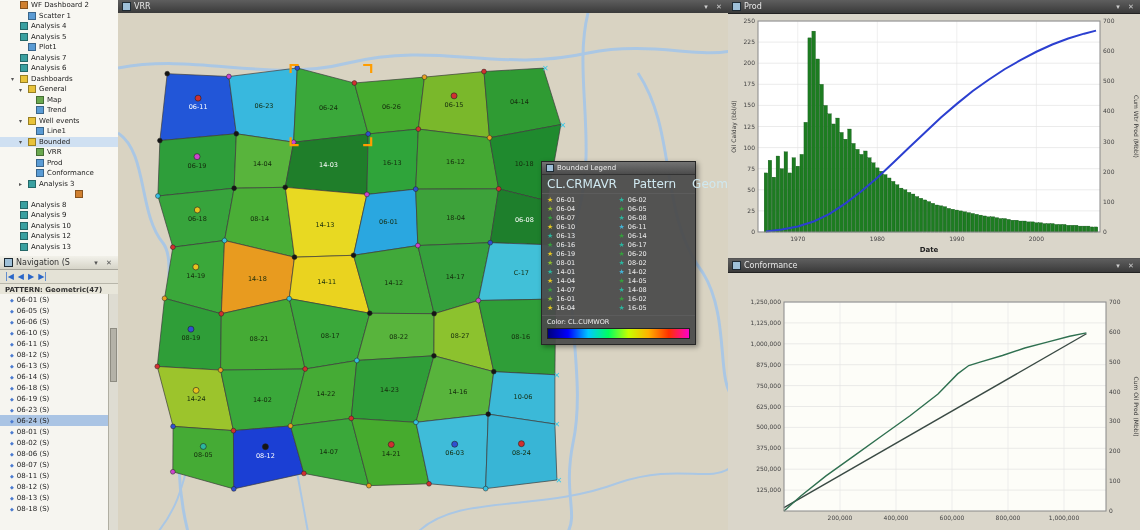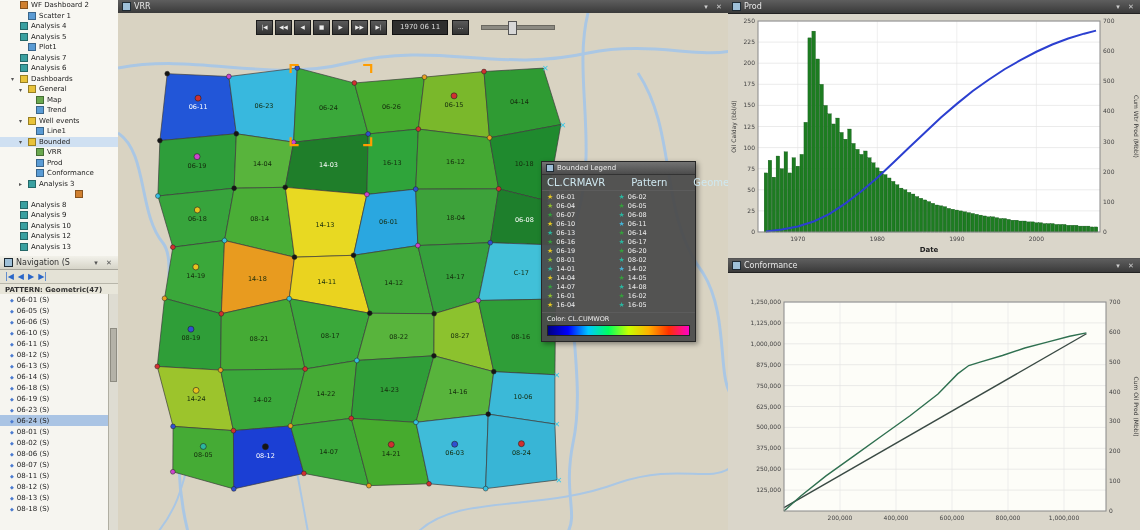--- a/index.html
+++ b/index.html
@@ -39,21 +39,21 @@
   #map-toolbar{position:absolute;left:138px;top:7px;display:flex;gap:2px;align-items:center;z-index:5;}
   .pbtn{width:15px;height:13px;background:linear-gradient(#5a5a5a,#333);border:1px solid #1c1c1c;color:#eee;font-size:5.5px;line-height:13px;text-align:center;cursor:pointer;}
   #time-box{background:#2e2e2e;color:#ddd;border:1px solid #111;font-size:7px;padding:0 7px;height:13px;line-height:13px;margin-left:3px;}
   #more-btn{margin-left:2px;}
   #slider{width:72px;height:3px;background:#8c8a82;border:1px solid #6a6860;position:relative;margin-left:10px;}
   #slider-knob{position:absolute;left:26px;top:-5px;width:7px;height:12px;background:#d8d8d8;border:1px solid #555;cursor:pointer;}
 
   
   #legend{position:absolute;left:423px;top:148px;width:153px;background:rgba(74,74,74,.94);border:1px solid #262626;color:#eee;font-size:6.5px;z-index:4;box-shadow:2px 2px 5px rgba(0,0,0,.4);}
   .lg-title{height:12px;background:linear-gradient(#737373,#4c4c4c);display:flex;align-items:center;gap:3px;padding:0 4px;font-size:7px;border-bottom:1px solid #333;}
-  .lg-head{display:flex;gap:26px;padding:2px 5px;color:#cfe8f0;border-bottom:1px solid #5c5c5c;font-size:10px;}
+  .lg-head{display:flex;gap:16px;padding:2px 5px;color:#cfe8f0;border-bottom:1px solid #5c5c5c;font-size:12px;}
   #lg-grid{display:grid;grid-template-columns:1fr 1fr;padding:2px 5px 3px 5px;row-gap:1px;}
   .lg-e{display:flex;align-items:center;gap:3px;cursor:pointer;}
   .star{font-size:7px;line-height:7px;}
   .grad-label{padding:2px 5px 1px 5px;border-top:1px solid #5c5c5c;}
   #grad{height:9px;margin:1px 5px 5px 5px;border:1px solid #222;}
 
   
   #prod-panel{position:absolute;left:728px;top:0;width:412px;height:258px;background:#dad6ca;}
   #conf-panel{position:absolute;left:728px;top:258px;width:412px;height:272px;background:#dad6ca;border-top:1px solid #555;}
   #prod-svg,#conf-svg{position:absolute;left:0;top:13px;}
@@ -459,36 +459,20 @@
             <circle cx="115.8018662437571" cy="475.89465063935495" r="2.4" fill="#3050d0" stroke="#222" stroke-width="0.5"></circle>
             <circle cx="185.9159114323411" cy="460.42017101467354" r="2.4" fill="#d23030" stroke="#222" stroke-width="0.5"></circle>
             <circle cx="250.880615745692" cy="472.65555398845027" r="2.4" fill="#e8a020" stroke="#222" stroke-width="0.5"></circle>
             <circle cx="311.02323530387366" cy="470.7788631686417" r="2.4" fill="#d23030" stroke="#222" stroke-width="0.5"></circle>
             <circle cx="367.62892090814057" cy="475.6007002339088" r="2.4" fill="#35c0e0" stroke="#222" stroke-width="0.5"></circle>
             <text x="440.94152729635243" y="470.0137555170804" font-size="8" fill="#35c8e8" text-anchor="middle" font-family="DejaVu Sans, sans-serif">✕</text>
             <path d="M 172.62507262288273,59.99423727545218 L 172.62507262288273,51.99423727545218 L 180.62507262288273,51.99423727545218 M 245.17463776924706,51.99423727545218 L 253.17463776924706,51.99423727545218 L 253.17463776924706,59.99423727545218 M 253.17463776924706,124.20866568296333 L 253.17463776924706,132.20866568296333 L 245.17463776924706,132.20866568296333 M 180.62507262288273,132.20866568296333 L 172.62507262288273,132.20866568296333 L 172.62507262288273,124.20866568296333" stroke="#ff9d00" stroke-width="2.2" fill="none"></path>
           </g>
       </svg>
 
-      <div id="map-toolbar">
-        <span id="pb-btns" style="display:flex;gap:2px;">
-            <span class="pbtn">|◀</span>
-            <span class="pbtn">◀◀</span>
-            <span class="pbtn">◀</span>
-            <span class="pbtn">■</span>
-            <span class="pbtn">▶</span>
-            <span class="pbtn">▶▶</span>
-            <span class="pbtn">▶|</span>
-          </span>
-        <span id="time-box">1970 06 11</span>
-        <span class="pbtn" id="more-btn">...</span>
-        <span id="slider">
-            <span id="slider-knob"></span>
-          </span>
-      </div>
 
       <div id="legend">
         <div class="lg-title">
           <span class="tb-icon" style="width:6px;height:6px"></span>
           <span>Bounded Legend</span>
         </div>
         <div class="lg-head">
           <span>CL.CRMAVR</span>
           <span>Pattern</span>
           <span>Geometric</span>

